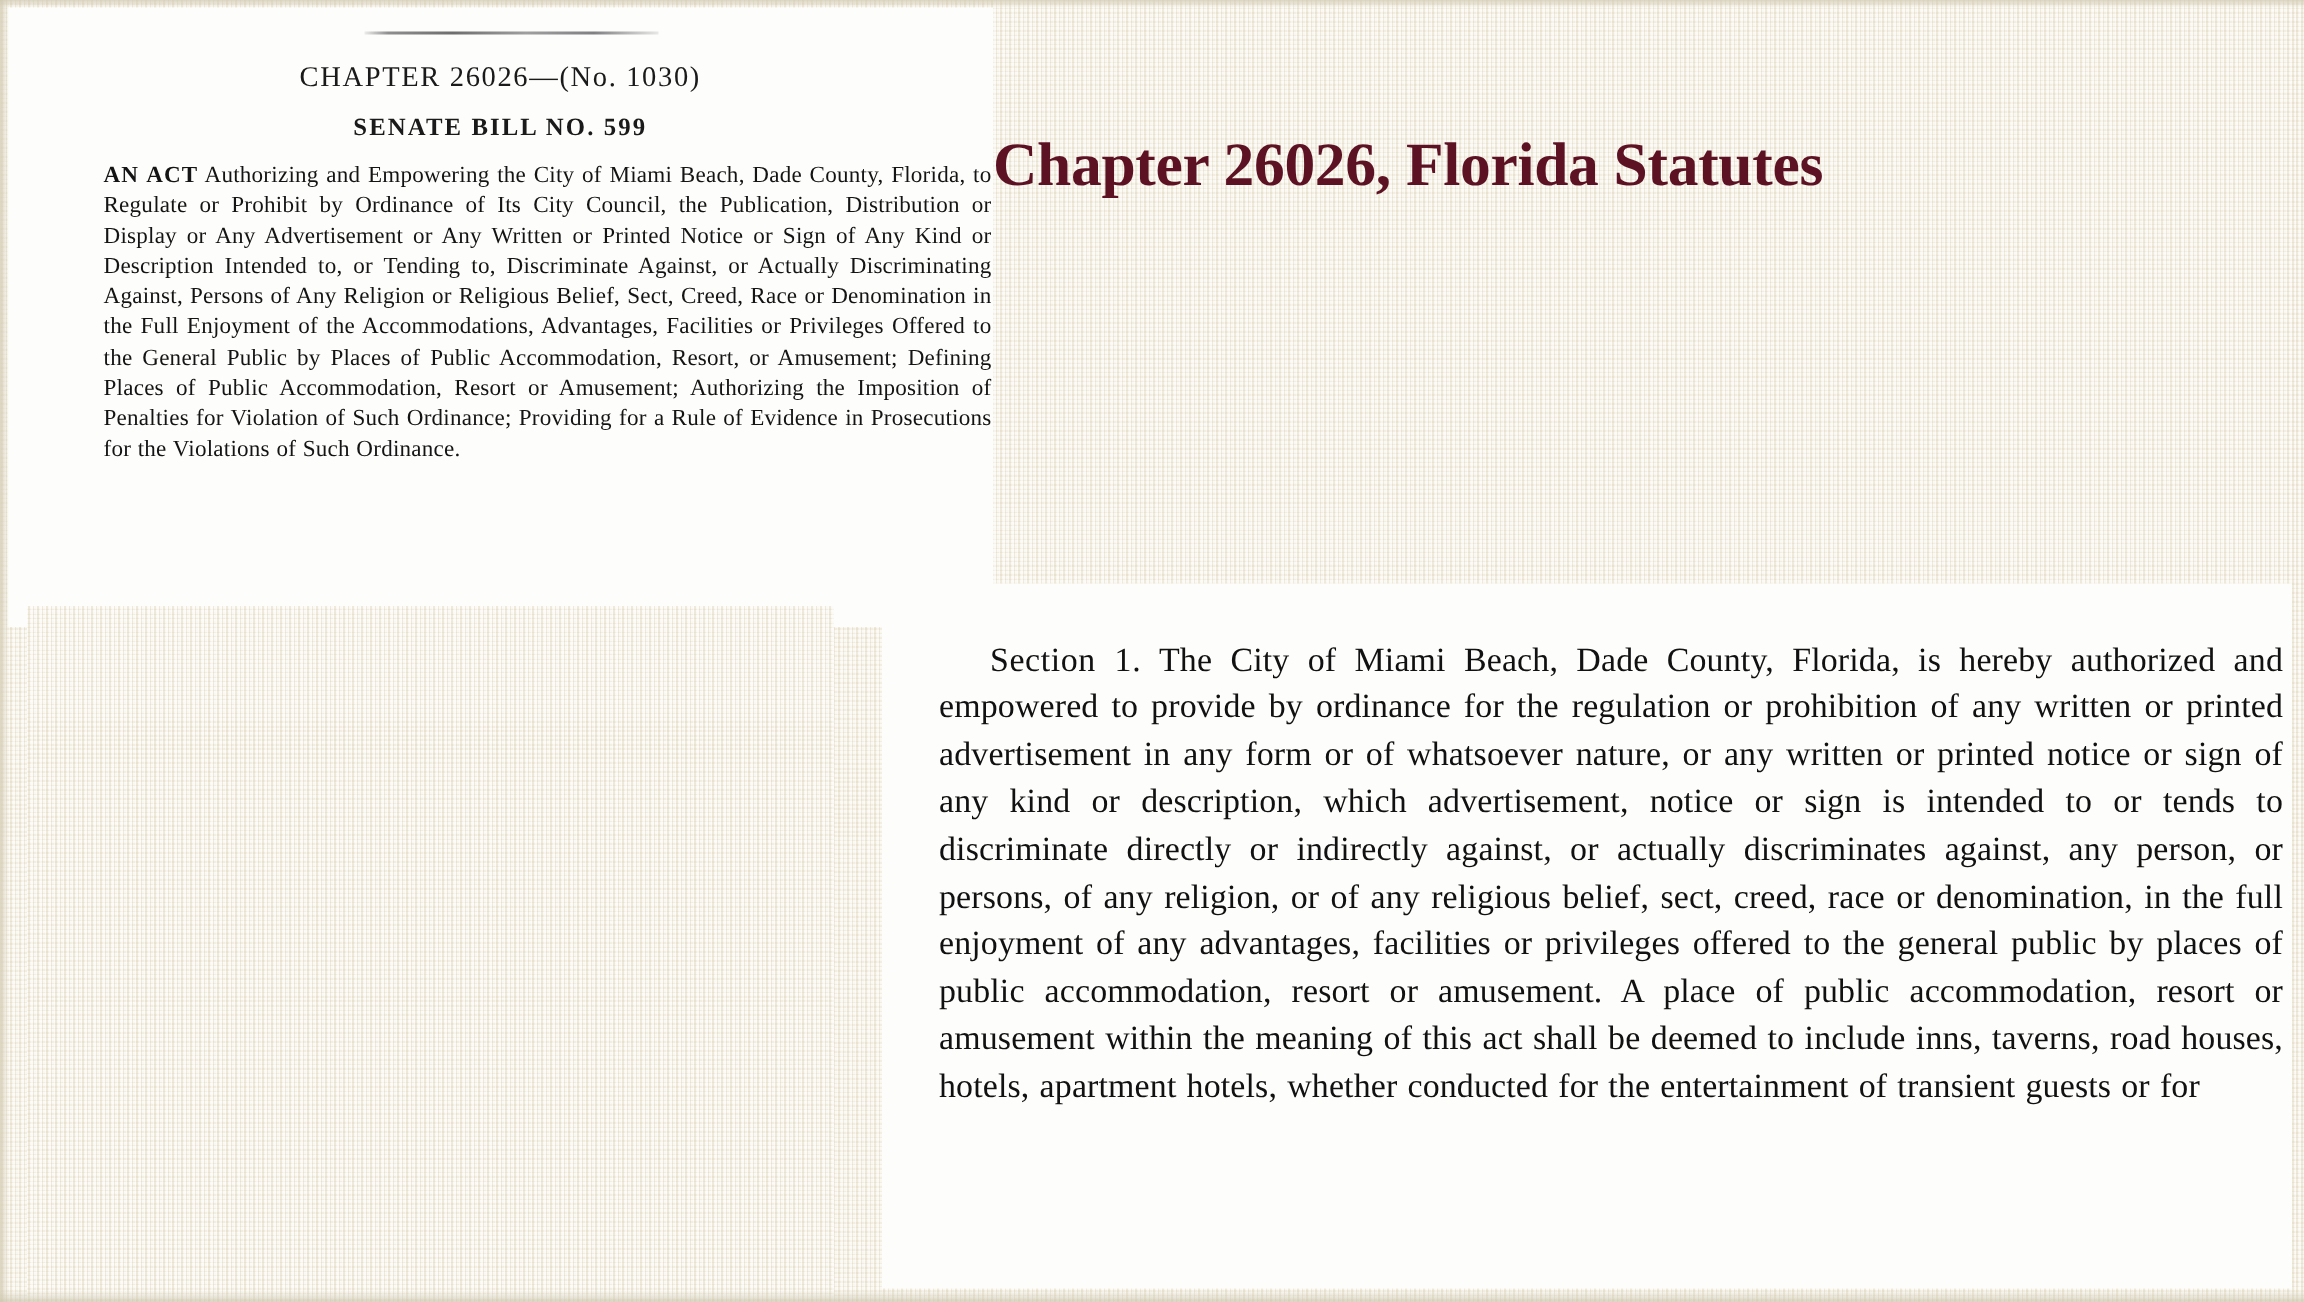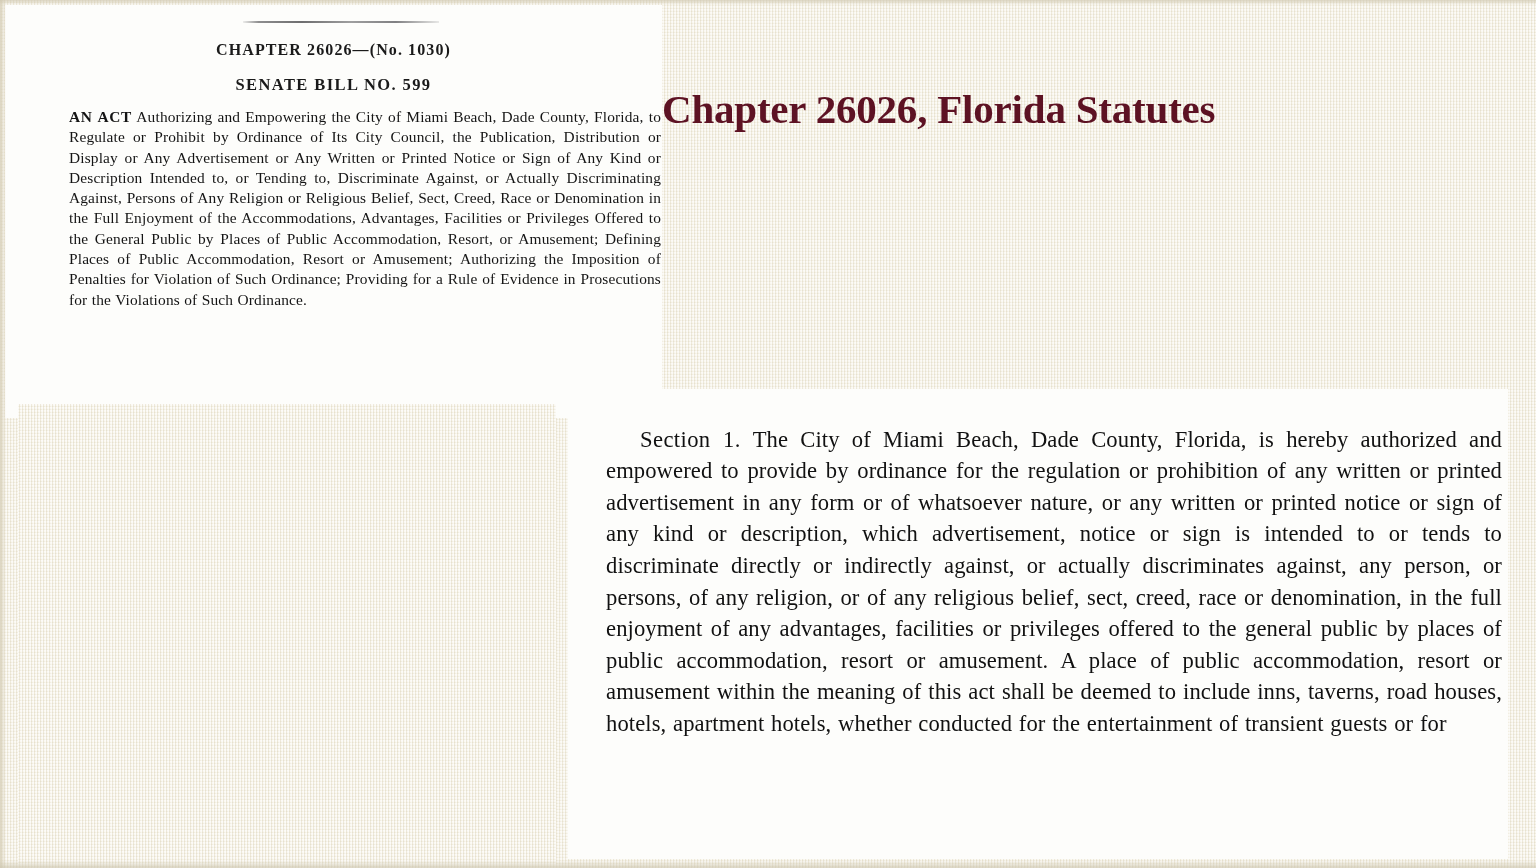--- a/index.html
+++ b/index.html
@@ -51,21 +51,21 @@
   
   #panel-act-title {
     left: 5px;
     top: 5px;
     width: 657px;
     height: 413px;
   }
 
   
   #panel-section-body {
-    left: 568px;
+    left: 588px;
     top: 389px;
     width: 940px;
     height: 470px;
   }
 
   
   #act-rule {
     position: absolute;
     left: 238px;
     top: 16px;
@@ -86,22 +86,22 @@
     color: #1a1a1a;
     font-family: "Liberation Serif", serif;
     letter-spacing: 0.6px;
     text-rendering: optimizeLegibility;
   }
   #act-chapter-line {
     position: absolute;
     left: 0;
     right: 0;
     top: 36px;
-    font-size: 16px;
-    font-weight: 700;
+    font-size: 19px;
+    font-weight: 400;
     letter-spacing: 1.1px;
   }
   #act-bill-line {
     position: absolute;
     left: 0;
     right: 0;
     top: 70px;
     font-size: 16.5px;
     font-weight: 600;
     letter-spacing: 1.4px;

